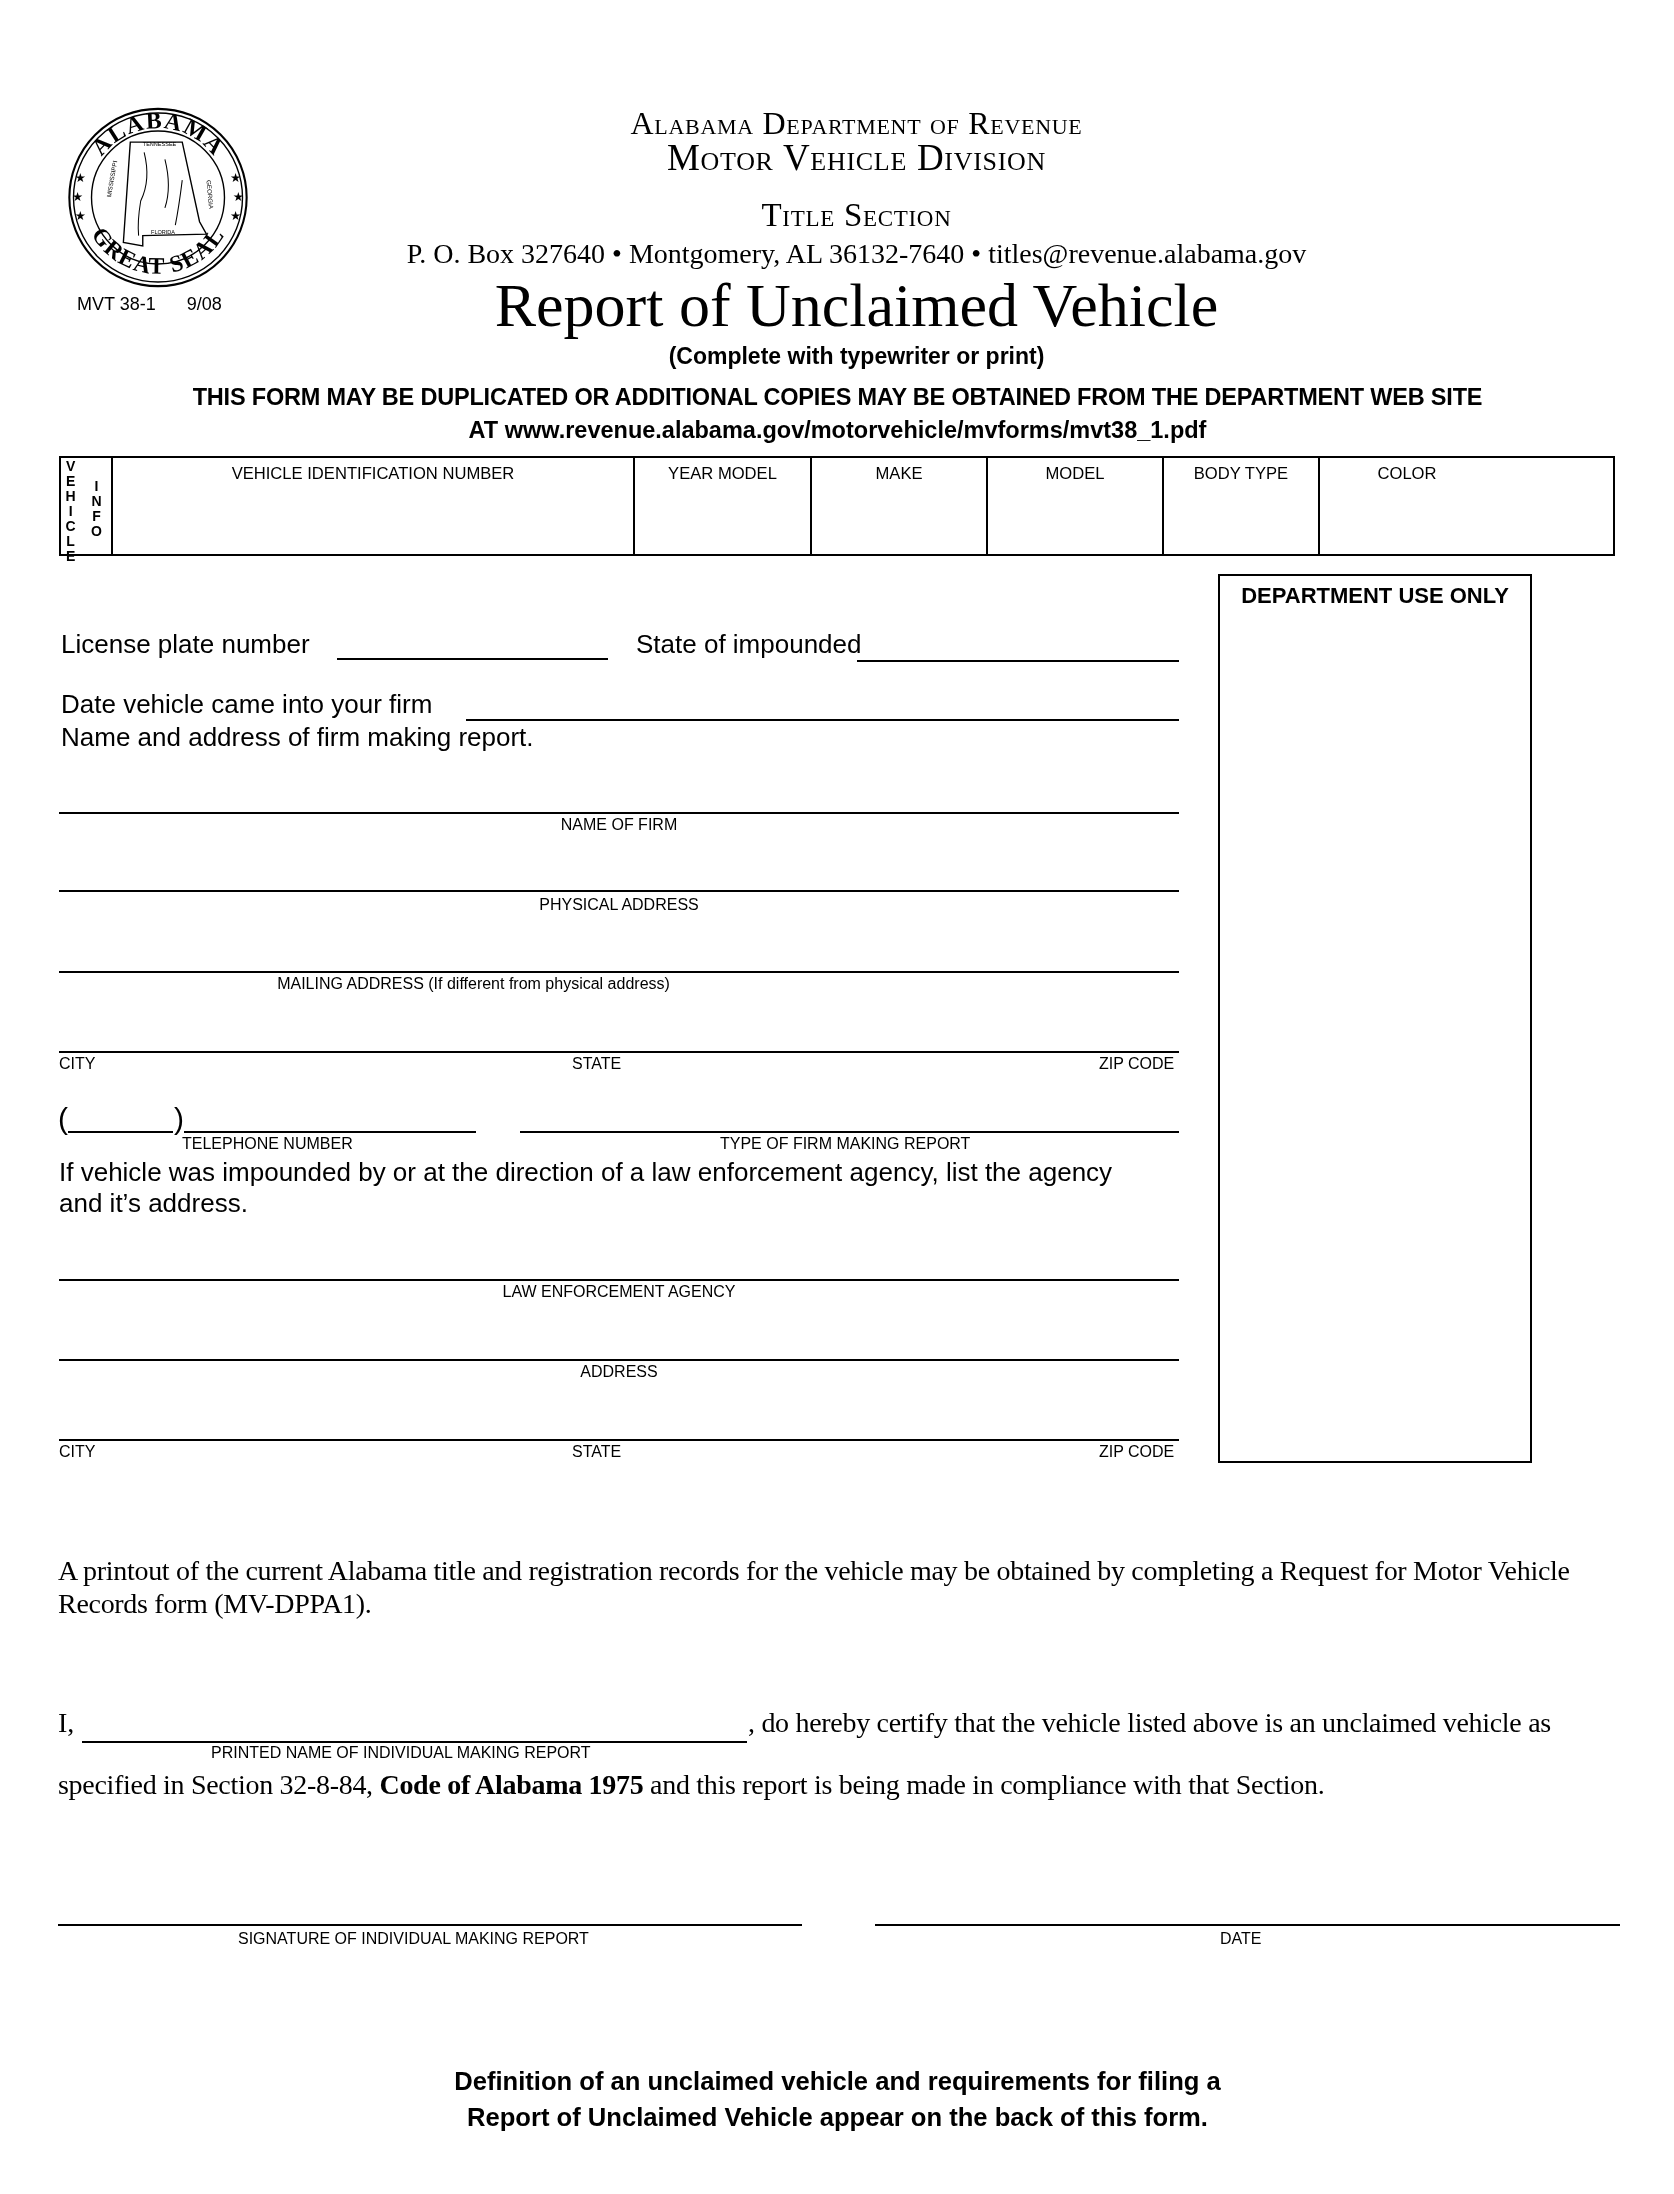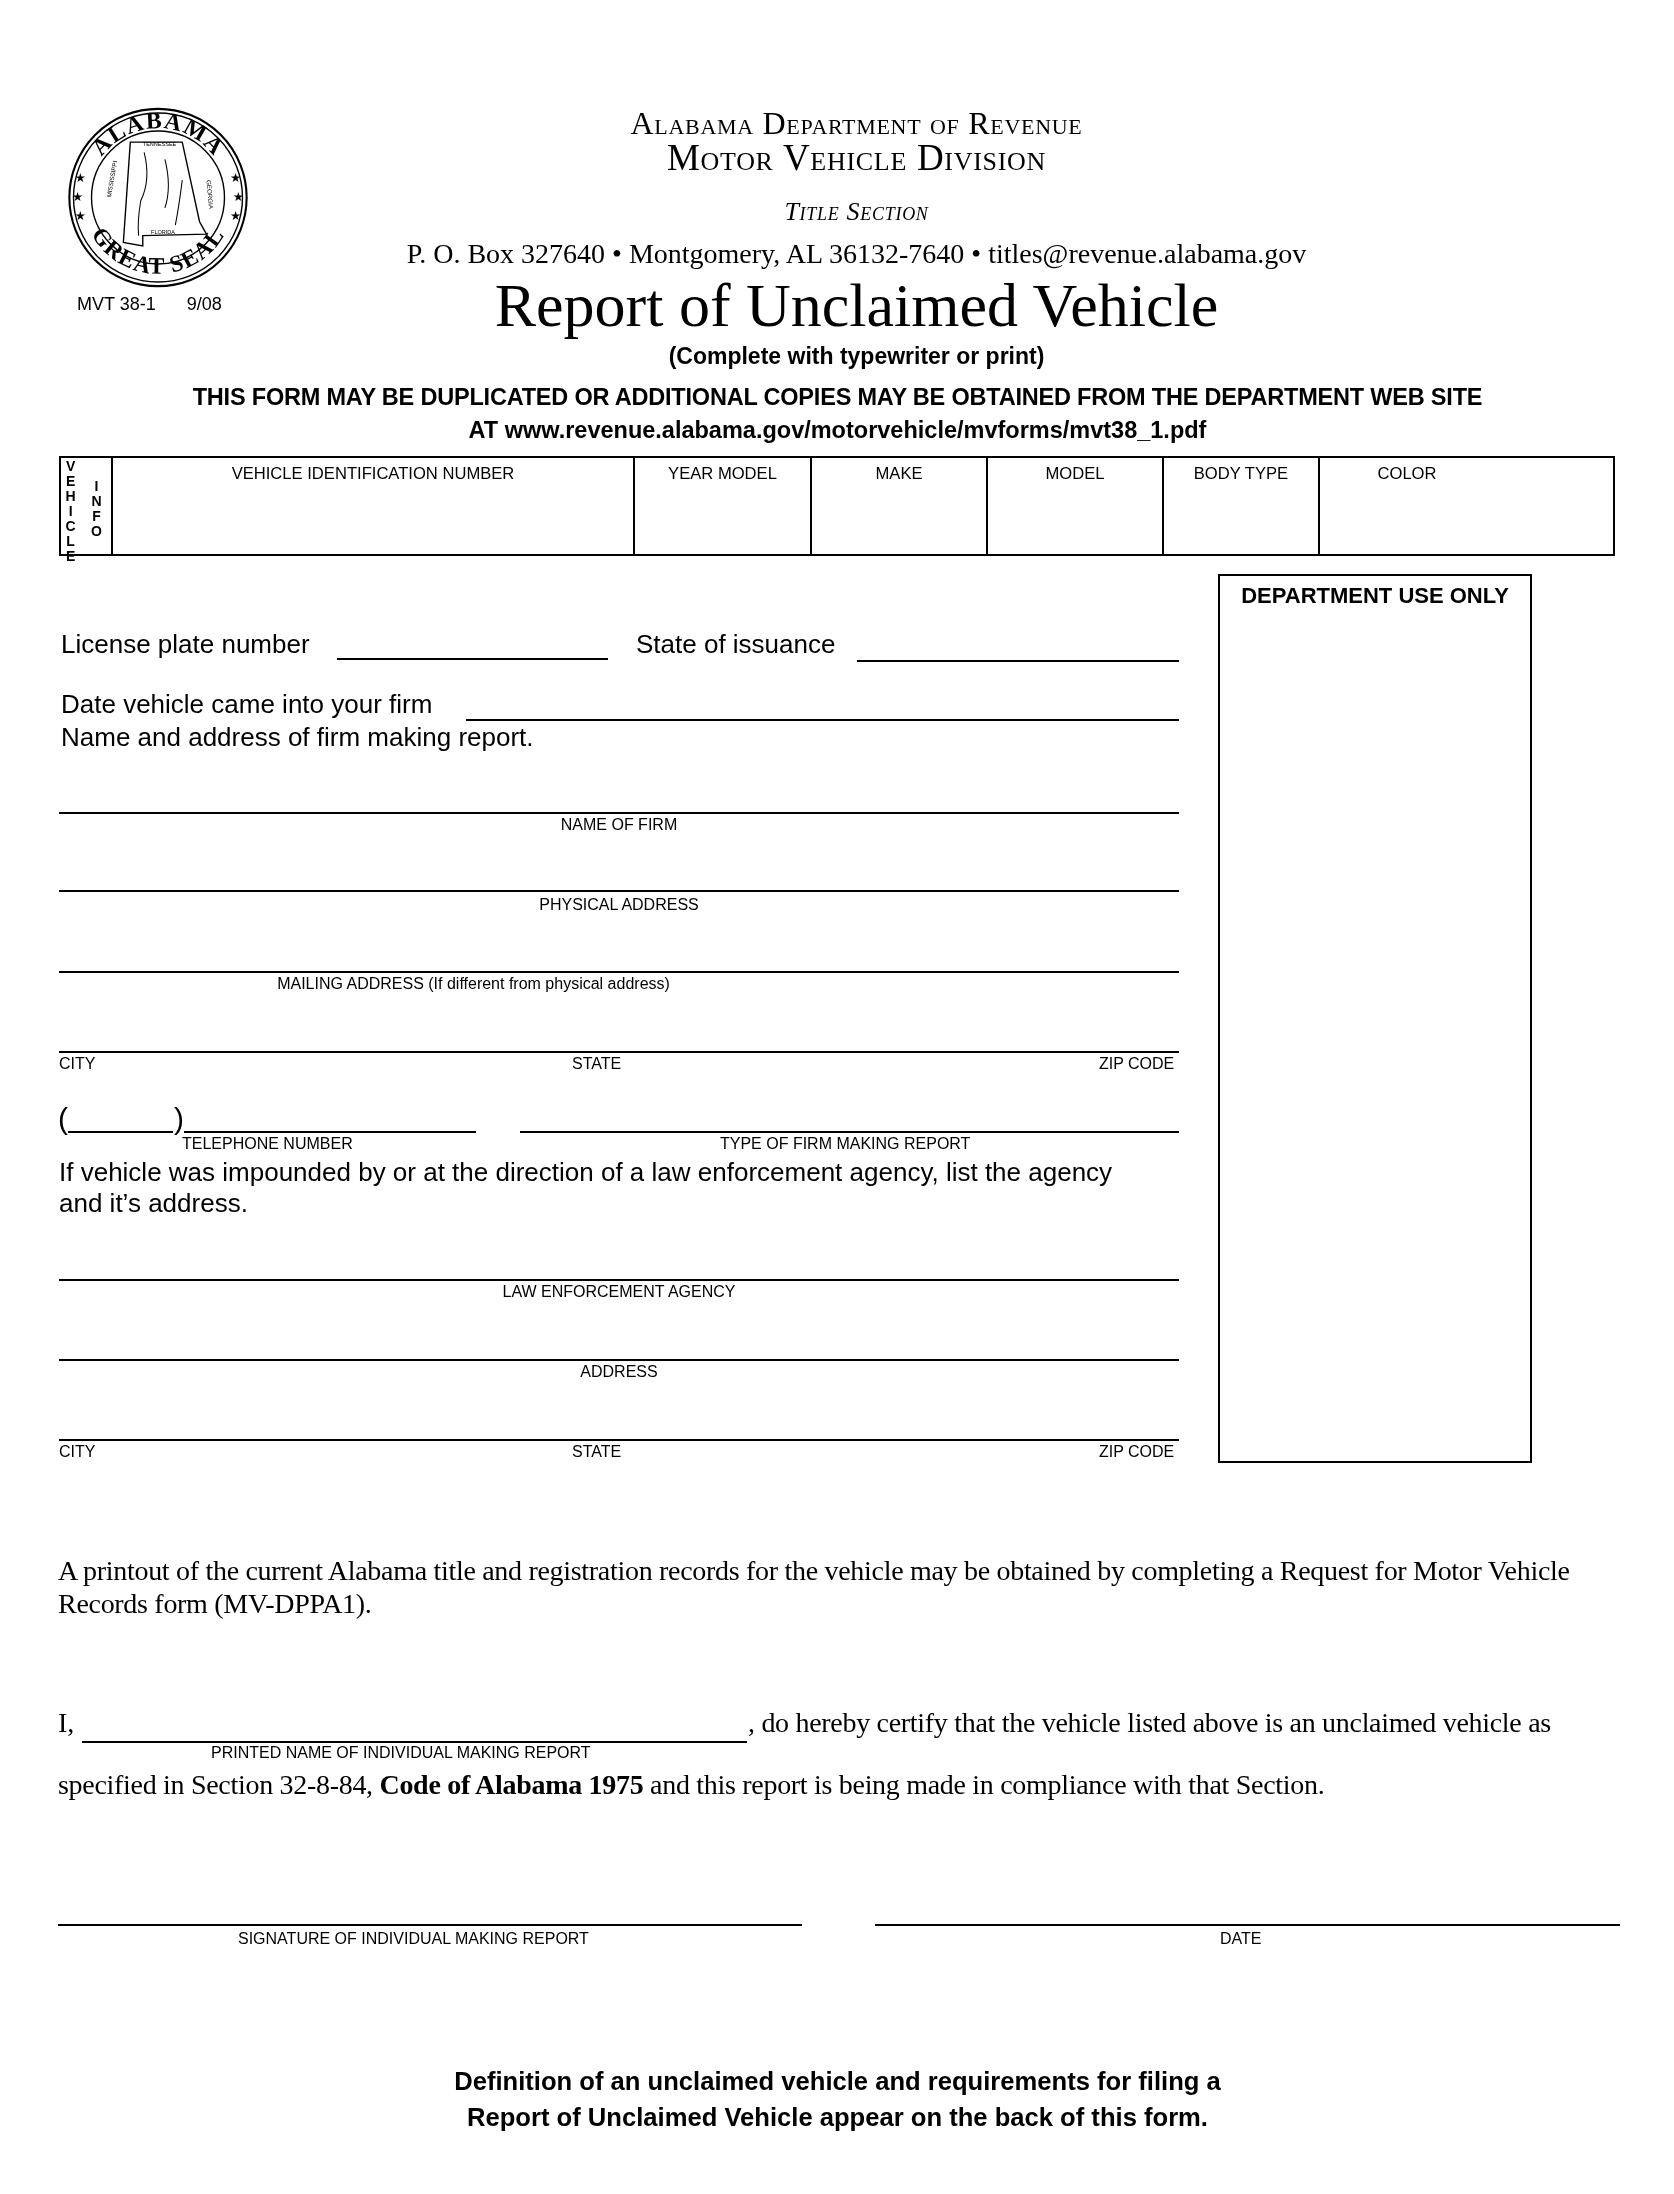--- a/index.html
+++ b/index.html
@@ -12,21 +12,21 @@
   .sans { font-family: "Liberation Sans", "DejaVu Sans", sans-serif; }
 
   
   .seal { left: 61px; top: 104px; width: 194px; height: 187px; }
 
   
   .hdr-line { left: 0; width: 1675px; text-align: center; }
   .smallcaps { font-variant: small-caps; letter-spacing: 0.7px; }
   .h1 { top: 105px; font-size: 32px; left: 200px; }
   .h2 { top: 136px; font-size: 37px; left: 200px; }
-  .h3 { top: 197px; font-size: 26px; left: 200px; font-style: italic; }
+  .h3 { top: 197px; font-size: 33px; left: 200px; }
   .addr { top: 238px; font-size: 28px; left: 200px; }
   .title { top: 270px; font-size: 62px; left: 200px; }
   .subtitle { top: 343px; font-size: 23px; font-weight: bold; left: 200px; }
   .notice1 { top: 384px; font-size: 23.5px; font-weight: bold; left: 0; }
   .notice2 { top: 417px; font-size: 23.5px; font-weight: bold; left: 0; }
   .formno { left: 77px; top: 294px; font-size: 18px; }
 
   
   .vtable { left: 59px; top: 456px; width: 1556px; height: 100px;
             border: 2.8px solid #000; box-sizing: border-box; display: flex; }
@@ -142,21 +142,21 @@
 </div>
 
 <div class="abs dept">
   <div class="dlbl sans">DEPARTMENT USE ONLY</div>
 </div>
 
 <div class="abs label" style="left:61px;top:629px">License plate number</div>
 <div class="abs uline" style="left:337px;top:630px;width:271px">
   <input type="text" value="" style="">
 </div>
-<div class="abs label" style="left:636px;top:629px">State of issuance</div>
+<div class="abs label" style="left:636px;top:629px">State of impounded</div>
 <div class="abs uline" style="left:857px;top:632px;width:322px">
   <input type="text" value="" style="">
 </div>
 
 <div class="abs label" style="left:61px;top:689px">Date vehicle came into your firm</div>
 <div class="abs uline" style="left:466px;top:691px;width:713px">
   <input type="text" value="" style="">
 </div>
 <div class="abs label" style="left:61px;top:722px">Name and address of firm making report.</div>
 

